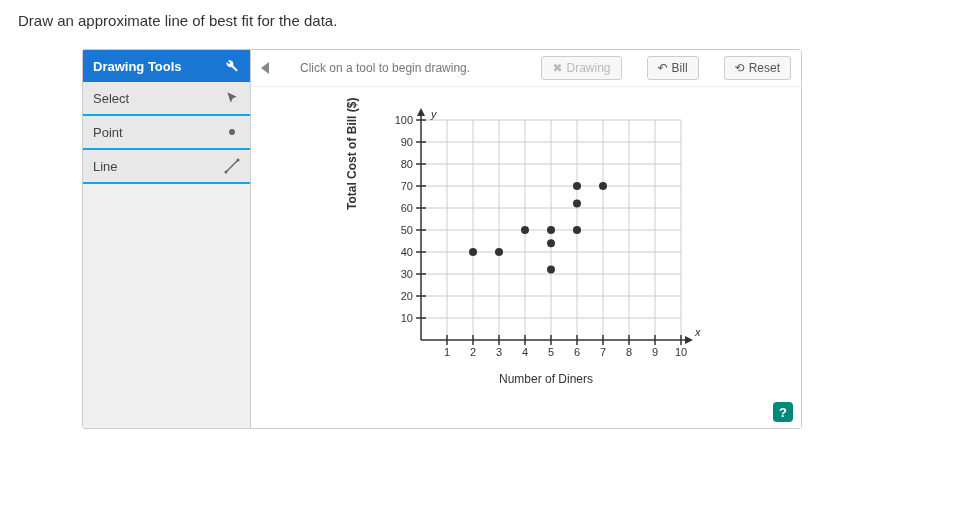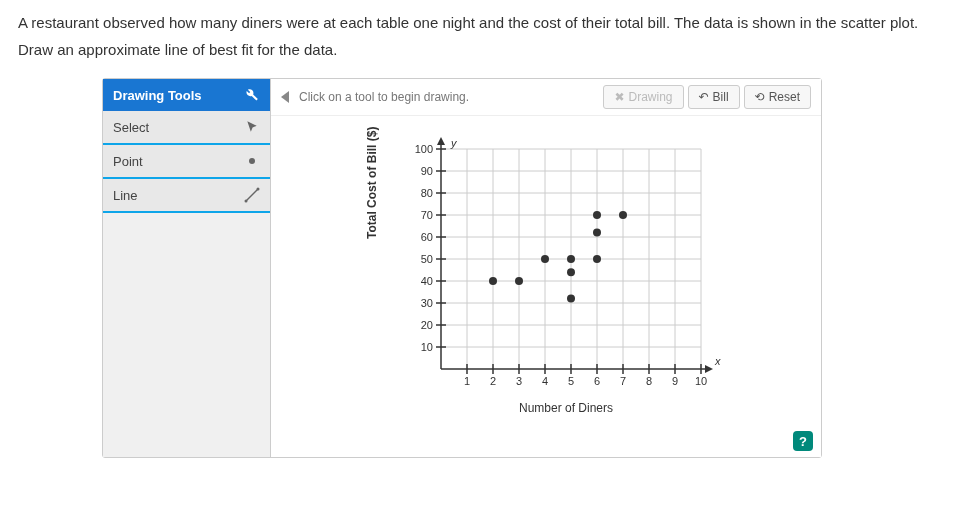--- a/index.html
+++ b/index.html
@@ -22,21 +22,21 @@
       line-height: 1.4;
       margin-bottom: 8px;
     }
     .instruction {
       font-size: 15px;
       color: #333;
       margin-bottom: 20px;
     }
     .workspace {
       display: flex;
-      margin-left: 84px;
+      margin-left: 64px;
       border: 1px solid #ccc;
       border-radius: 3px;
       width: 720px;
       height: 380px;
       background: #fafafa;
       position: relative;
     }
     .tool-panel {
       width: 168px;
       border-right: 1px solid #ccc;
@@ -69,21 +69,21 @@
       position: relative;
       background: #fff;
     }
     .top-bar {
       display: flex;
       align-items: center;
       padding: 6px 10px;
       font-size: 12px;
       color: #777;
       border-bottom: 1px solid #eee;
-      gap: 4px;
+      gap: 25px;
     }
     .collapse-arrow {
       width: 0; height: 0;
       border-top: 6px solid transparent;
       border-bottom: 6px solid transparent;
       border-right: 8px solid #888;
       margin-right: 6px;
     }
     .spacer { flex: 1; }
     .action-btn {
@@ -138,21 +138,20 @@
       font-size: 13px;
       font-weight: bold;
       display:flex; align-items:center; justify-content:center;
       cursor: pointer;
     }
   </style>
 </head>
 <body>
 
 <div class="page">
-  <p class="question-text">A restaurant observed how many diners were at each table one night and the cost of their total bill. The data is shown in the scatter plot.</p>
   <p class="instruction">Draw an approximate line of best fit for the data.</p>
 
   <div class="workspace">
     <div class="tool-panel">
       <div class="tool-header">
         <span>Drawing Tools</span>
         <span class="tool-icon">
           <svg width="14" height="14" viewBox="0 0 24 24">
               <path fill="#fff" d="M22 19l-8-8c1-2 .5-5-1.5-7S7 2 5 3l4 4-2 2-4-4c-1 2-.5 5 1.5 7s5 2.5 7 1.5l8 8 2.5-2.5z"></path>
             </svg>

